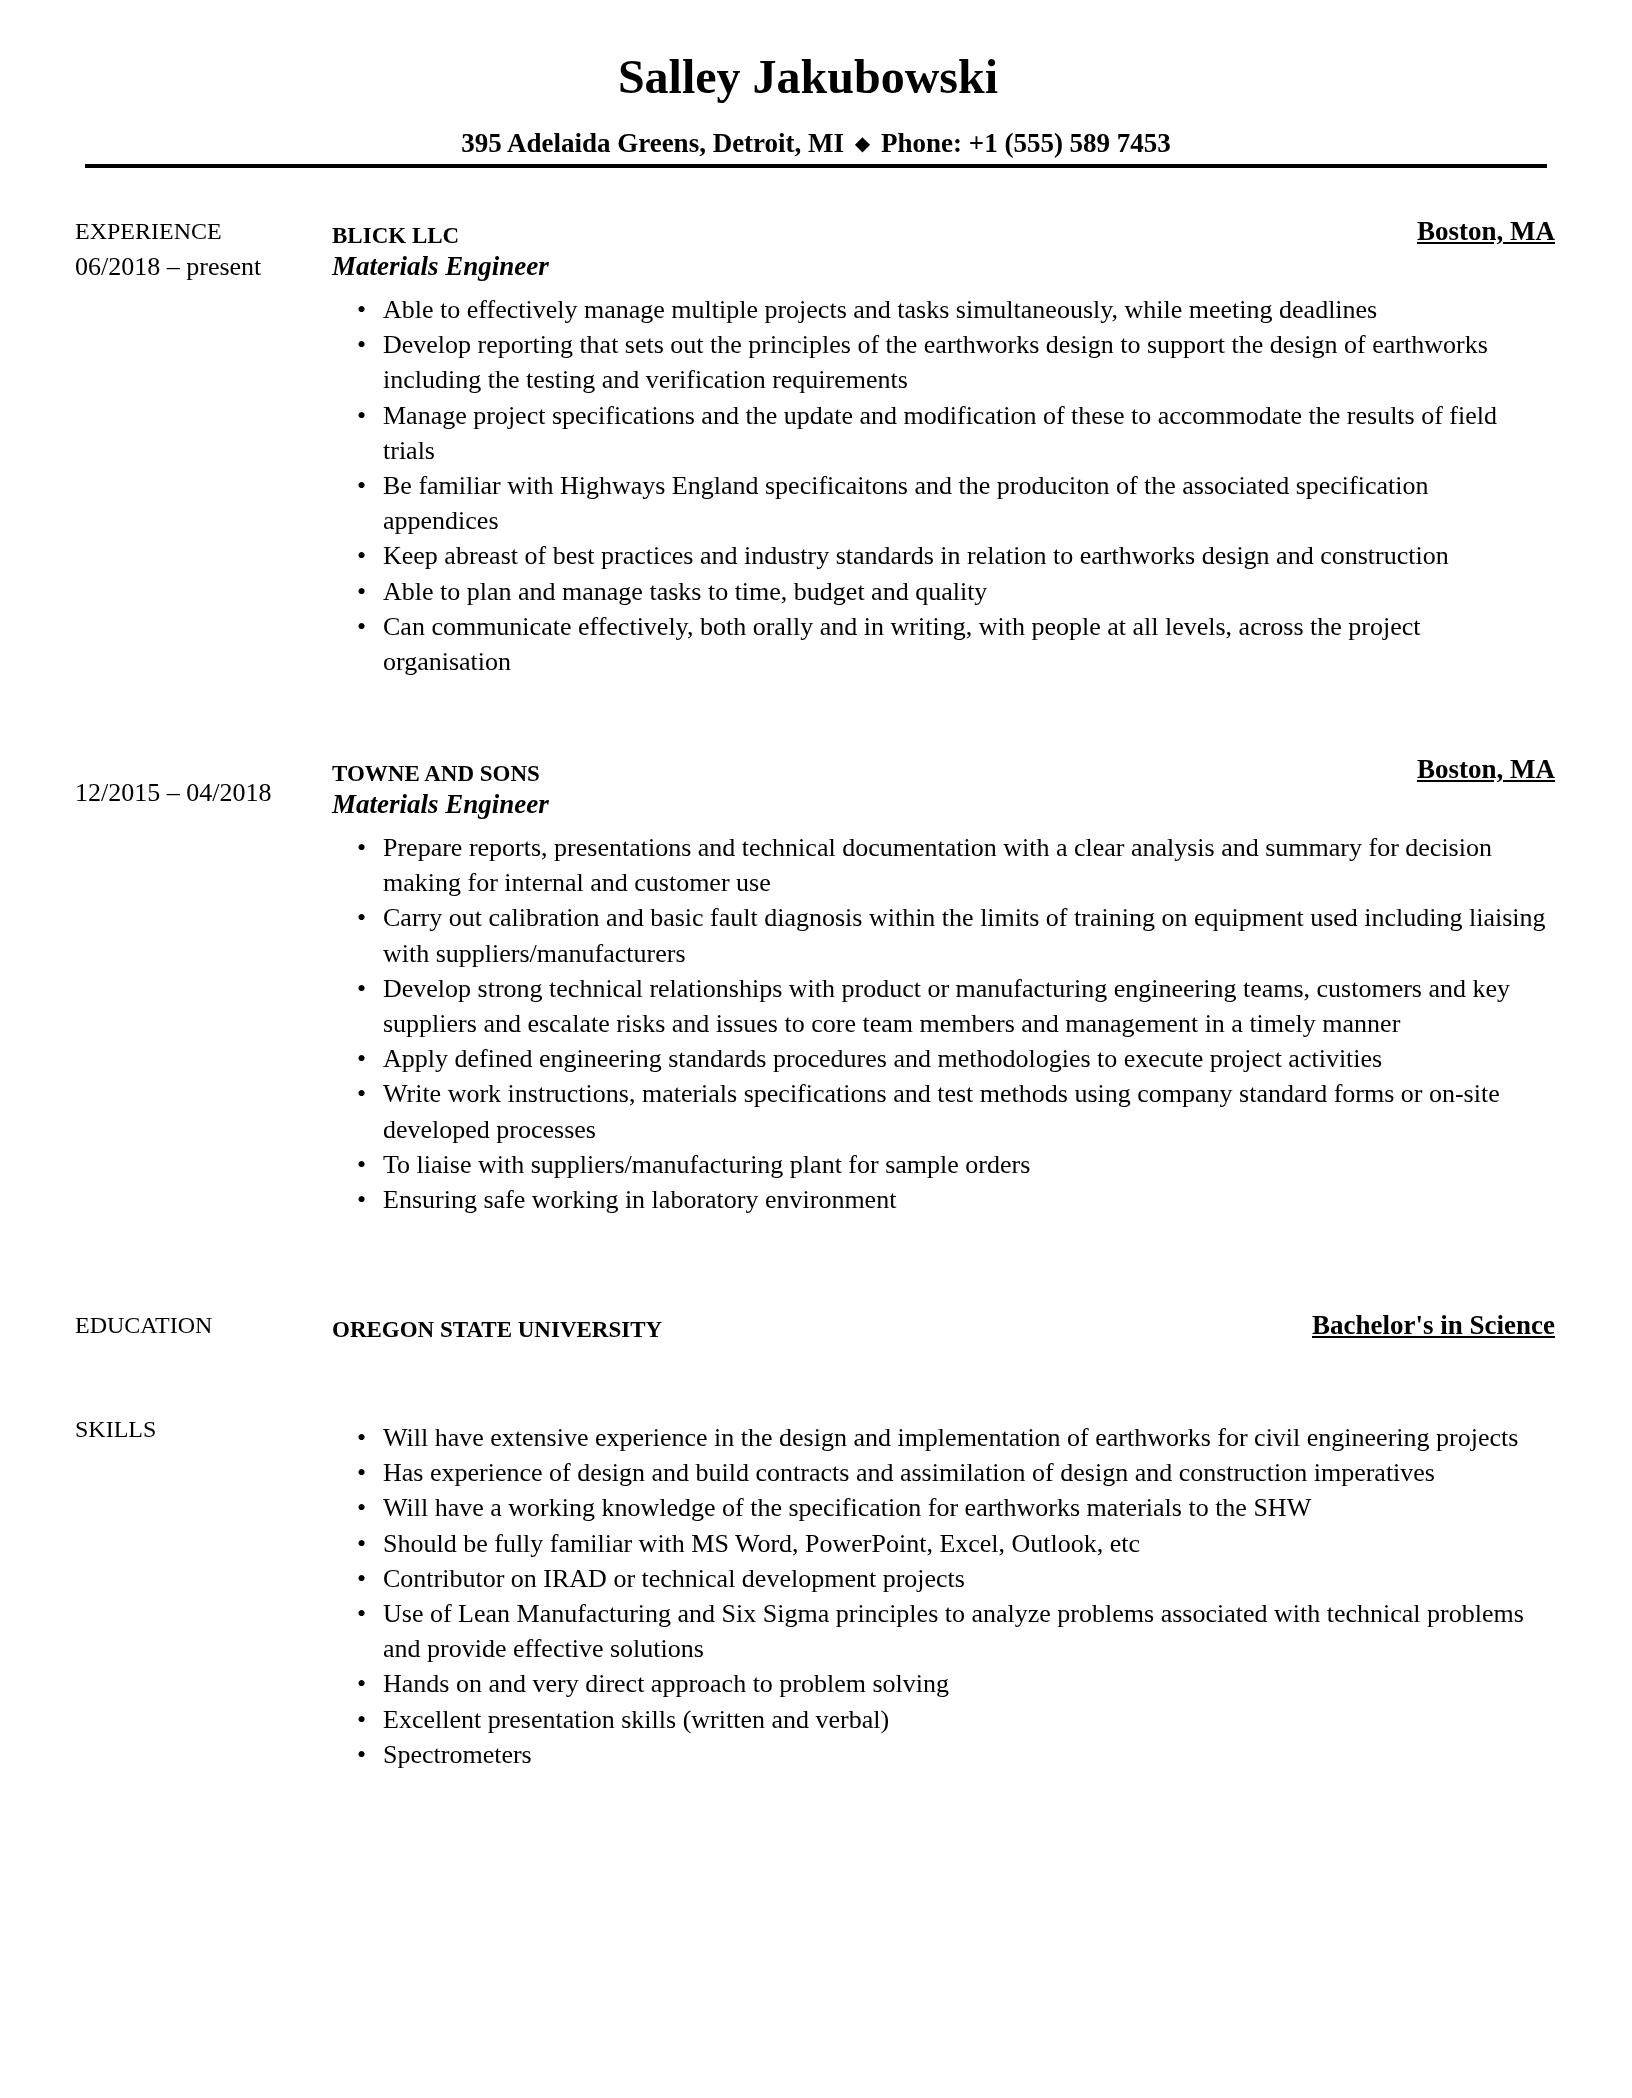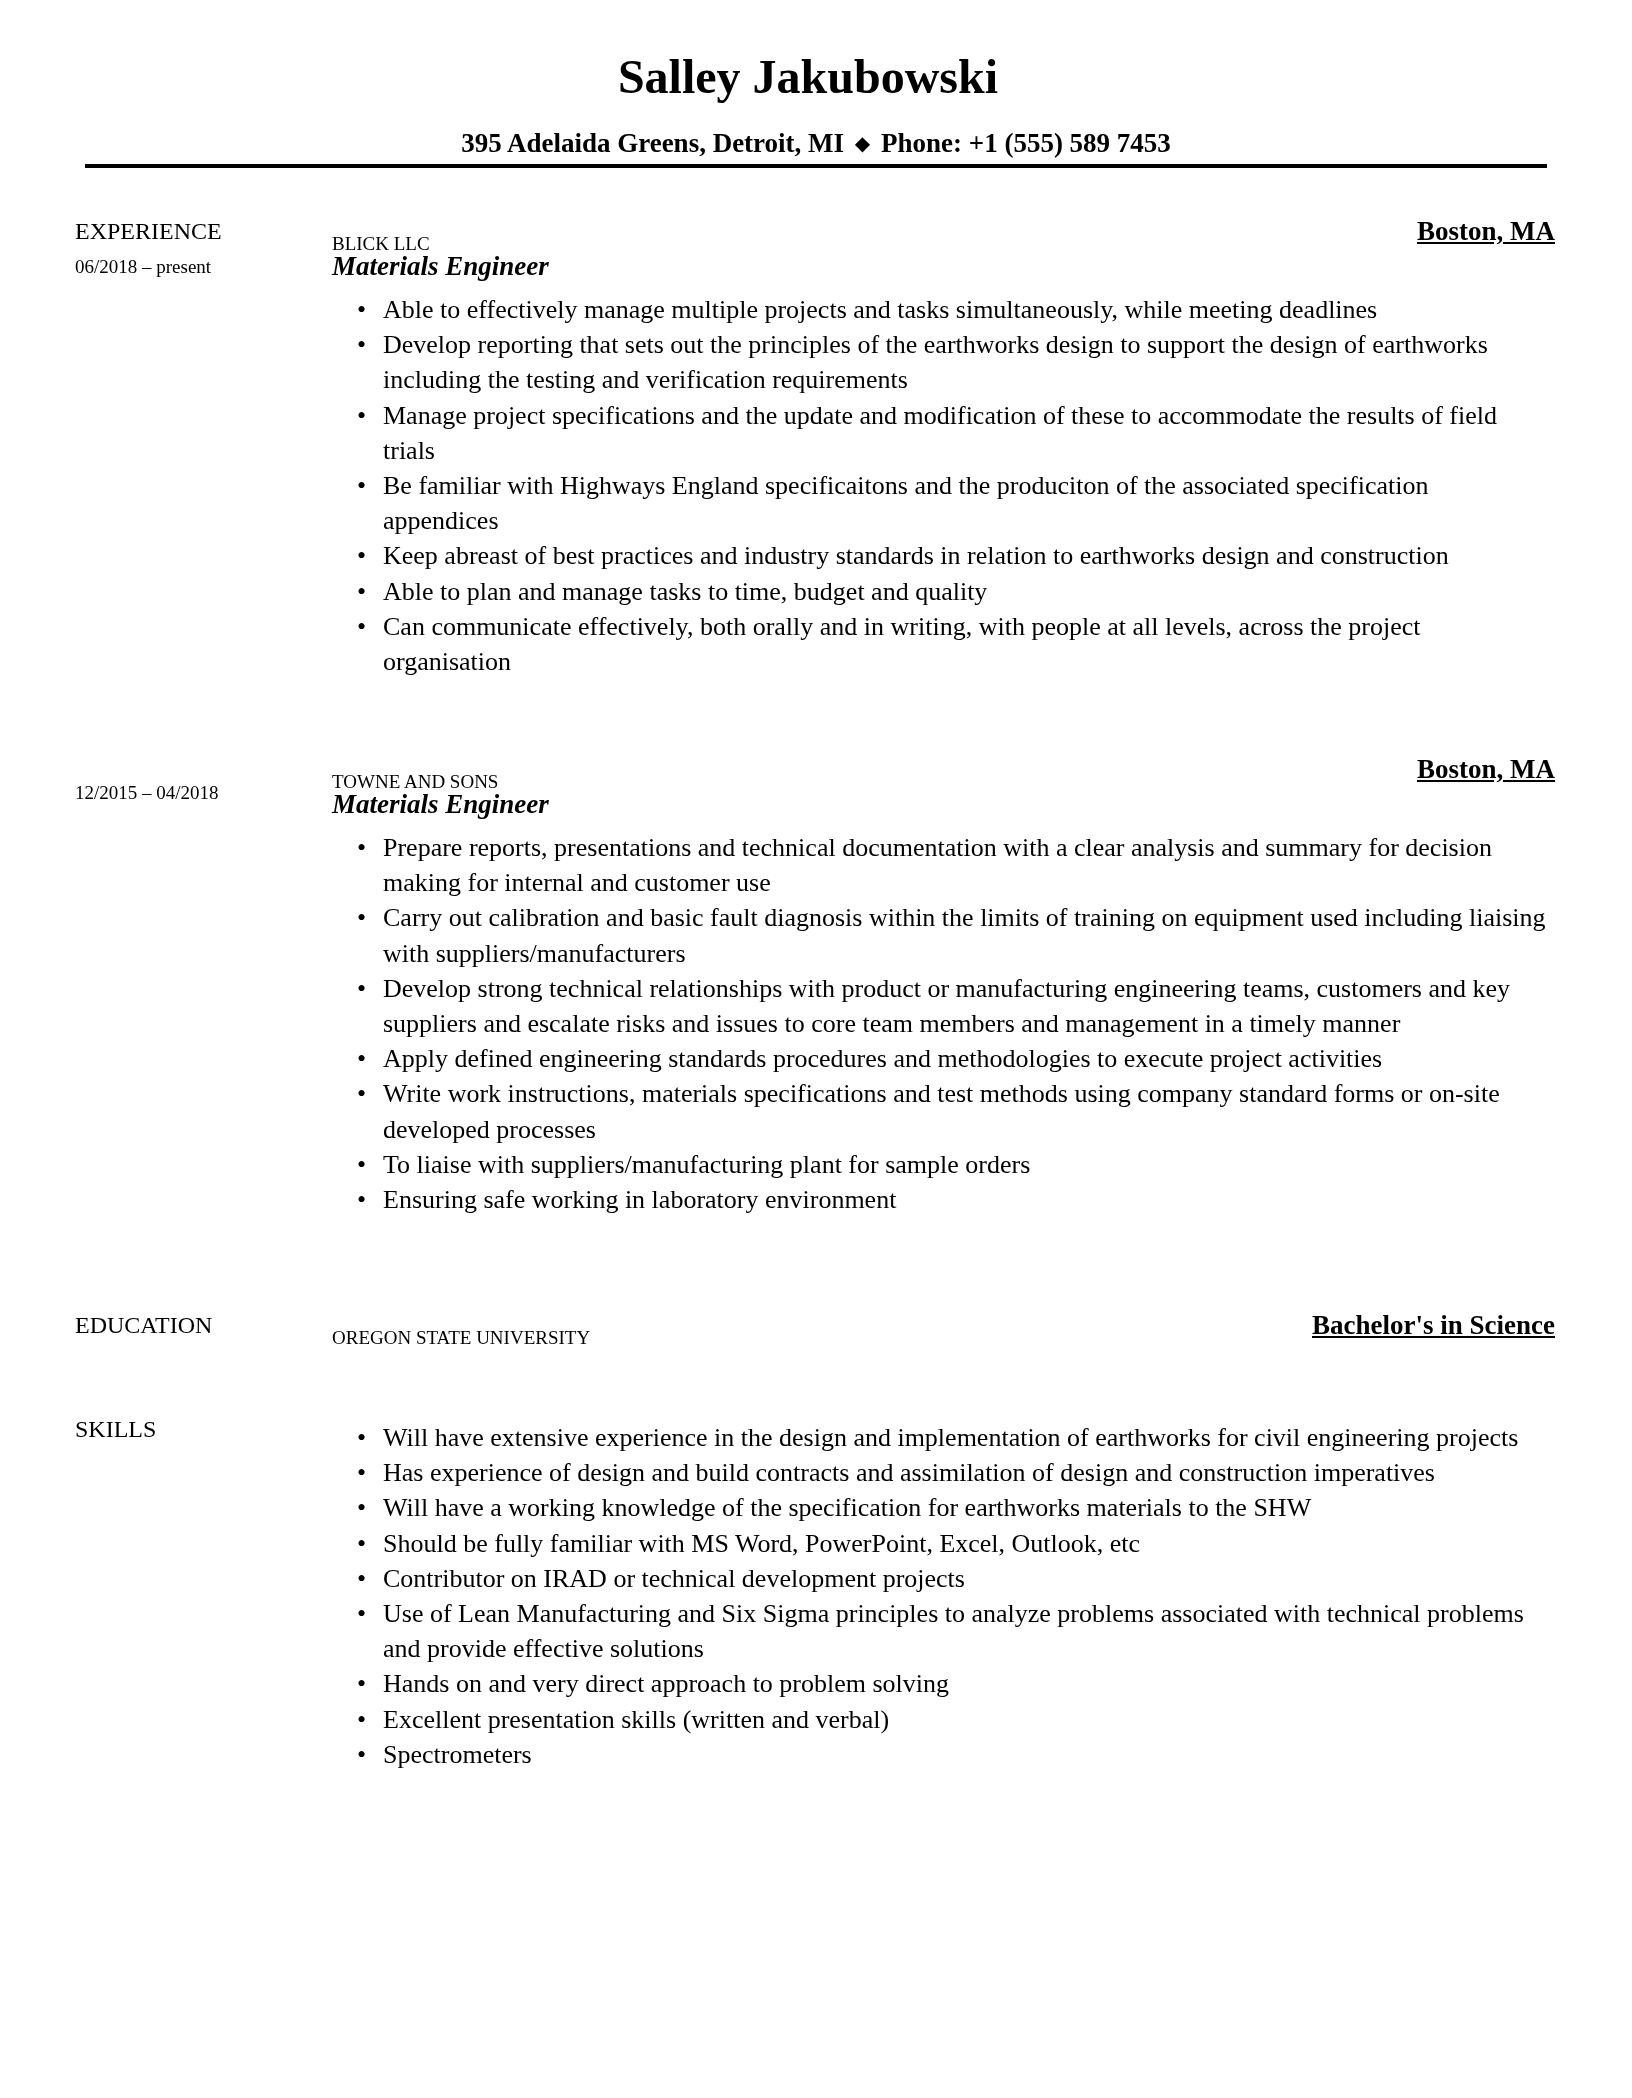--- a/index.html
+++ b/index.html
@@ -21,26 +21,26 @@
     position: absolute; top: 164px; left: 85px; width: 1462px; height: 4px;
     background: #000000;
   }
   .section { position: absolute; left: 0; width: 1632px; }
   .sec-label {
     position: absolute; left: 75px; width: 240px;
     font-size: 24px; font-weight: normal; line-height: 35px;
   }
   .date {
     position: absolute; left: 75px; width: 250px;
-    font-size: 19px; line-height: 35px;
+    font-size: 26px; line-height: 35px;
   }
   .entry { position: absolute; left: 332px; width: 1223px; }
   .entry-head { position: relative; height: 35px; }
   .company {
-    position: absolute; left: 0; top: 12px; font-size: 19px; font-weight: normal; line-height: 35px;
+    position: absolute; left: 0; top: 4px; font-size: 23px; font-weight: bold; line-height: 35px;
   }
   .location {
     position: absolute; right: 0; top: 0; font-size: 27px; font-weight: bold; line-height: 35px; text-decoration: underline;
   }
   .title {
     font-size: 27px; font-weight: bold; font-style: italic; line-height: 35px;
   }
   ul.bullets {
     list-style: none; margin: 8px; padding: 0 0 0 43px;
     font-size: 26px; line-height: 35.2px;

